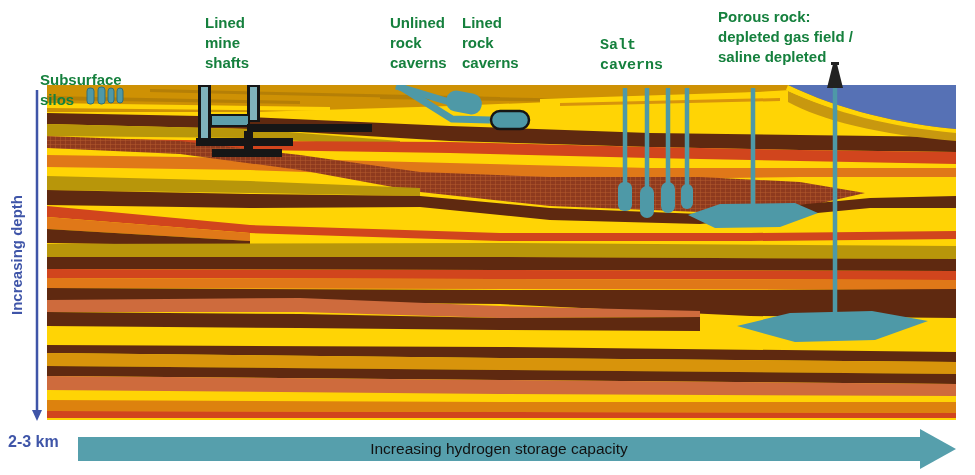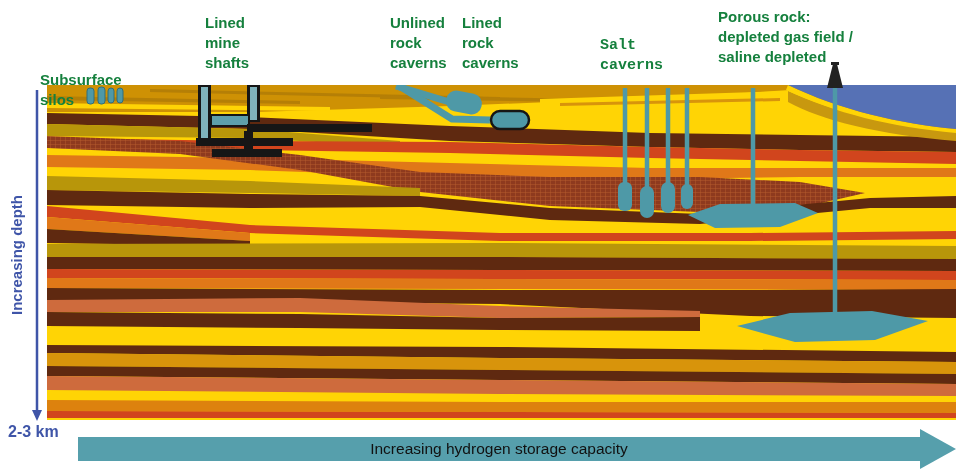--- a/index.html
+++ b/index.html
@@ -16,21 +16,21 @@
   .lbl-mine{left:205px;top:13px;width:100px;}
   .lbl-unlined{left:390px;top:13px;width:100px;}
   .lbl-linedrock{left:462px;top:13px;width:92px;}
   .lbl-salt{left:600px;top:36px;width:100px;font-family:Liberation Mono, monospace;}
   .lbl-porous{left:718px;top:7px;width:228px;}
   .depth-label{
     position:absolute;left:16px;top:255px;transform:translate(-50%,-50%) rotate(-90deg);
     font-weight:bold;font-size:15px;color:#3F55A8;white-space:nowrap;
   }
   .depth-range{
-    position:absolute;left:8px;top:423px;font-weight:bold;font-size:16px;color:#3F55A8;white-space:nowrap;
+    position:absolute;left:8px;top:433px;font-weight:bold;font-size:16px;color:#3F55A8;white-space:nowrap;
   }
   .capacity-text{
     position:absolute;left:78px;top:437px;width:842px;height:24px;line-height:24px;text-align:center;
     font-weight:normal;font-size:15.5px;color:#111111;
   }
 </style>
 </head>
 <body>
 
 <div class="stage">

